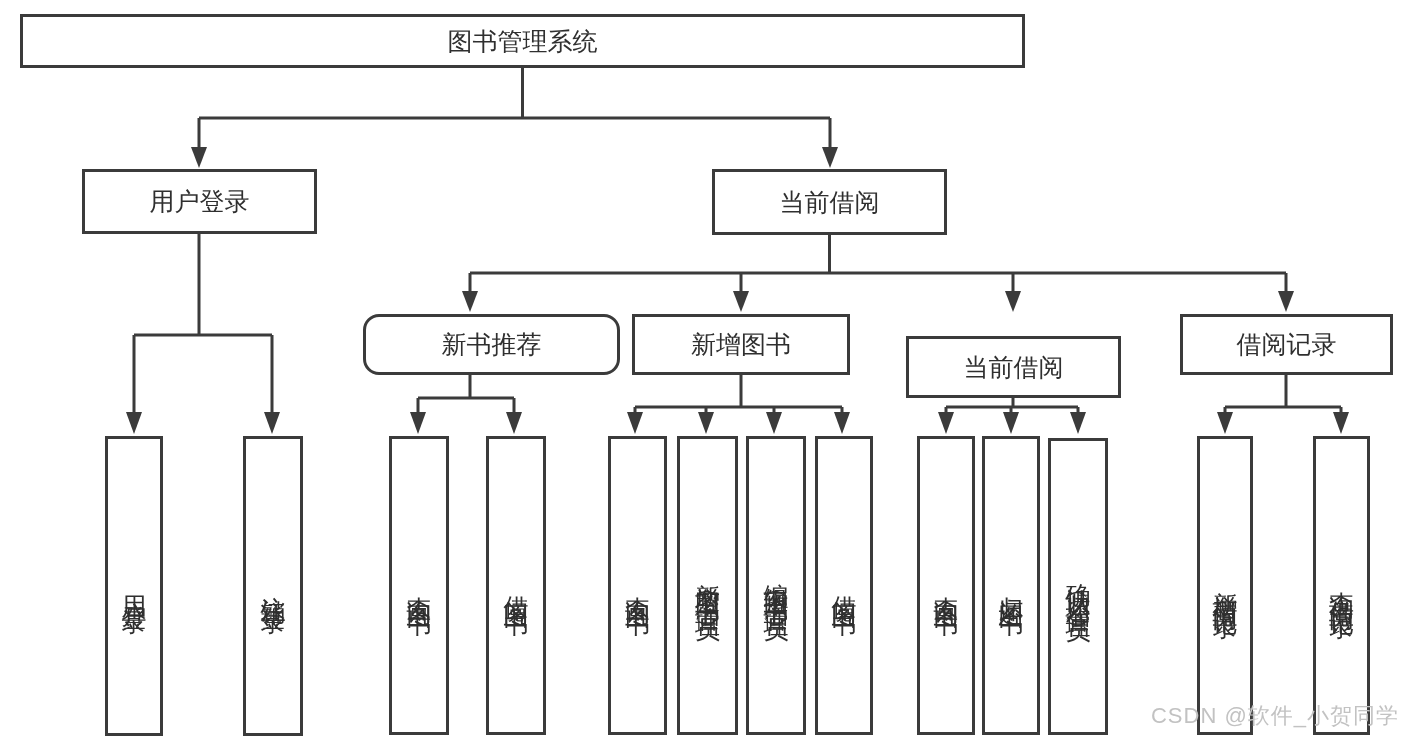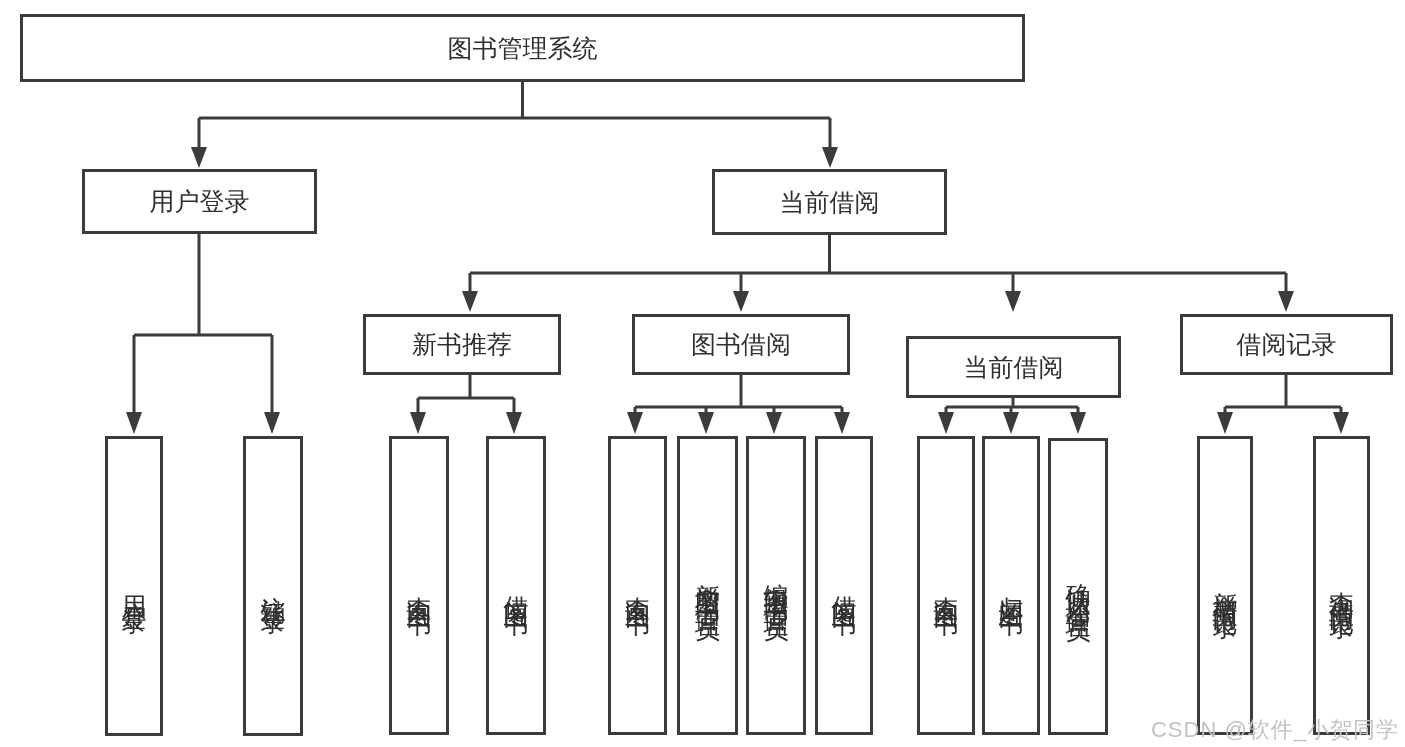--- a/index.html
+++ b/index.html
@@ -43,21 +43,21 @@
   .vbox span {
     writing-mode: vertical-rl;
     text-orientation: mixed;
     letter-spacing: 5px;
     white-space: nowrap;
     line-height: 1;
   }
   .watermark {
     position: absolute;
     right: 6px;
-    bottom: 2px;
+    bottom: 16px;
     font-size: 22px;
     letter-spacing: 1px;
     color: var(--watermark);
     z-index: 5;
     white-space: nowrap;
   }
 </style>
 </head>
 <body>
 
@@ -106,36 +106,36 @@
       <polygon points="1070,412 1086,412 1078,434"></polygon>
     </g>
 
     <g>
       <path d="M1286 375 V407 M1225 407 H1341 M1225 407 V413 M1341 407 V413"></path>
       <polygon points="1217,412 1233,412 1225,434"></polygon>
       <polygon points="1333,412 1349,412 1341,434"></polygon>
     </g>
   </svg>
 
-  <div class="hbox" style="left:20px; top:14px; width:1005px; height:68px;font-family:Liberation Serif, serif;">
+  <div class="hbox" style="left:20px; top:14px; width:1005px; height:54px;font-family:Liberation Serif, serif;">
     <span>图书管理系统</span>
   </div>
 
   <div class="hbox" style="left:82px; top:169px; width:235px; height:65px;">
     <span>用户登录</span>
   </div>
   <div class="hbox" style="left:712px; top:169px; width:235px; height:66px;">
     <span>当前借阅</span>
   </div>
 
-  <div class="hbox" style="left:363px; top:314px; width:198px; height:61px;">
+  <div class="hbox" style="left:363px; top:314px; width:257px; height:61px;border-radius:16px;">
     <span>新书推荐</span>
   </div>
   <div class="hbox" style="left:632px; top:314px; width:218px; height:61px;">
-    <span>图书借阅</span>
+    <span>新增图书</span>
   </div>
   <div class="hbox" style="left:906px; top:328px; width:215px; height:62px;margin-top:8px;">
     <span>当前借阅</span>
   </div>
   <div class="hbox" style="left:1180px; top:314px; width:213px; height:61px;font-family:Liberation Serif, serif;">
     <span>借阅记录</span>
   </div>
 
   <div class="vbox" style="left:105px; top:436px; width:58px; height:300px;">
     <span>用户登录</span>

